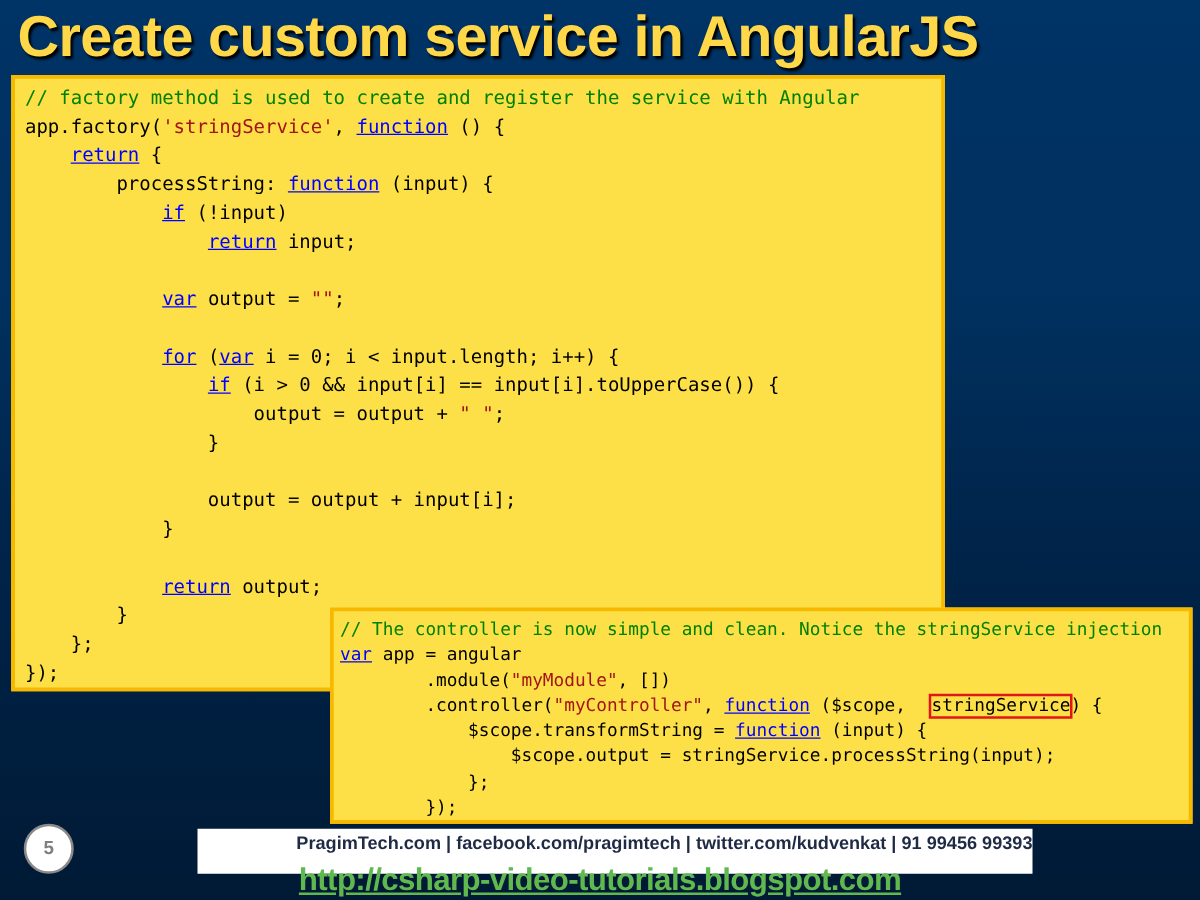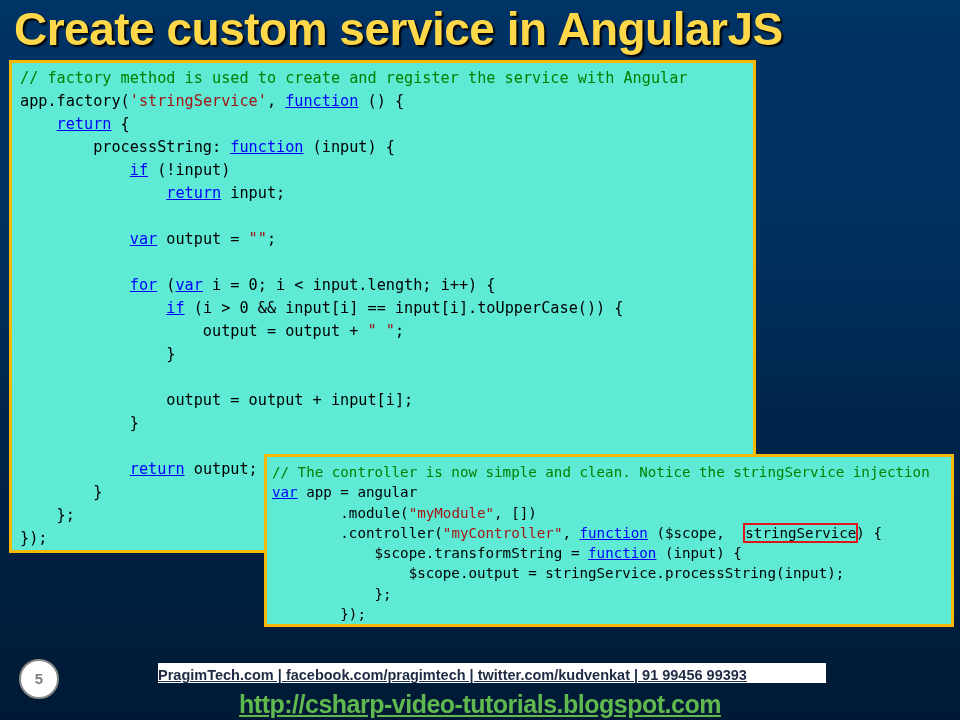--- a/index.html
+++ b/index.html
@@ -10,44 +10,44 @@
     }
     .slide-title {
       position: absolute; left: 14px; top: -2px;
       font-family: "Liberation Sans", sans-serif;
       font-weight: bold; font-size: 46px; letter-spacing: -0.5px;
       color: #ffd84a;
       text-shadow: 2px 2px 2px #000;
       white-space: nowrap; line-height: 62px;
     }
     .code-box {
-      position: absolute; background: #5eead4;
+      position: absolute; background: #fde047;
       border: 3px solid #f7b800; box-sizing: border-box;
       font-family: "DejaVu Sans Mono", "Liberation Mono", monospace;
       white-space: pre; color: #000;
     }
     #code1 { left: 9px; top: 60px; width: 747px; height: 493px; padding: 4px 0 0 8px; font-size: 15.2px; line-height: 23px; }
-    #code2 { left: 264px; top: 454px; width: 690px; height: 173px; padding: 5px 0 0 5px; font-size: 14.2px; line-height: 20.3px; }
+    #code2 { left: 264px; top: 486px; width: 690px; height: 173px; padding: 5px 0 0 5px; font-size: 14.2px; line-height: 20.3px; }
     .line { display: block; height: 23px; }
     #code2 .line { height: 20.3px; }
     .cm { color: #008000; }
     .kw { color: #0000ff; text-decoration: underline; }
     .st { color: #a31515; }
     .pl { color: #000000; }
     .hl { outline: 2px solid #e0161b; outline-offset: 0px; margin-left: 12px; }
     .page-num {
       position: absolute; left: 19px; top: 659px; width: 40px; height: 40px;
       border-radius: 50%; background: #fff; border: 2px solid #8a8a8a;
       box-sizing: border-box; text-align: center; line-height: 36px;
       font-size: 15px; font-weight: bold; color: #7f7f7f;
     }
     .contact-bar {
-      position: absolute; left: 158px; top: 663px; width: 668px; height: 20px;
+      position: absolute; left: 158px; top: 663px; width: 668px; height: 36px;
       background: #fff; color: #1f2a44; font-size: 14.5px; font-weight: bold;
-      line-height: 24px; text-align: left; white-space: nowrap; text-decoration: underline;
+      line-height: 24px; text-align: right; white-space: nowrap;
     }
     .blog-link {
       position: absolute; left: 0; width: 960px; top: 688px; text-align: center;
       font-size: 25px; font-weight: bold; color: #5fb94f; text-decoration: underline;
       letter-spacing: -0.5px; line-height: 32px;
     }
   </style>
 </head>
 <body>
 

